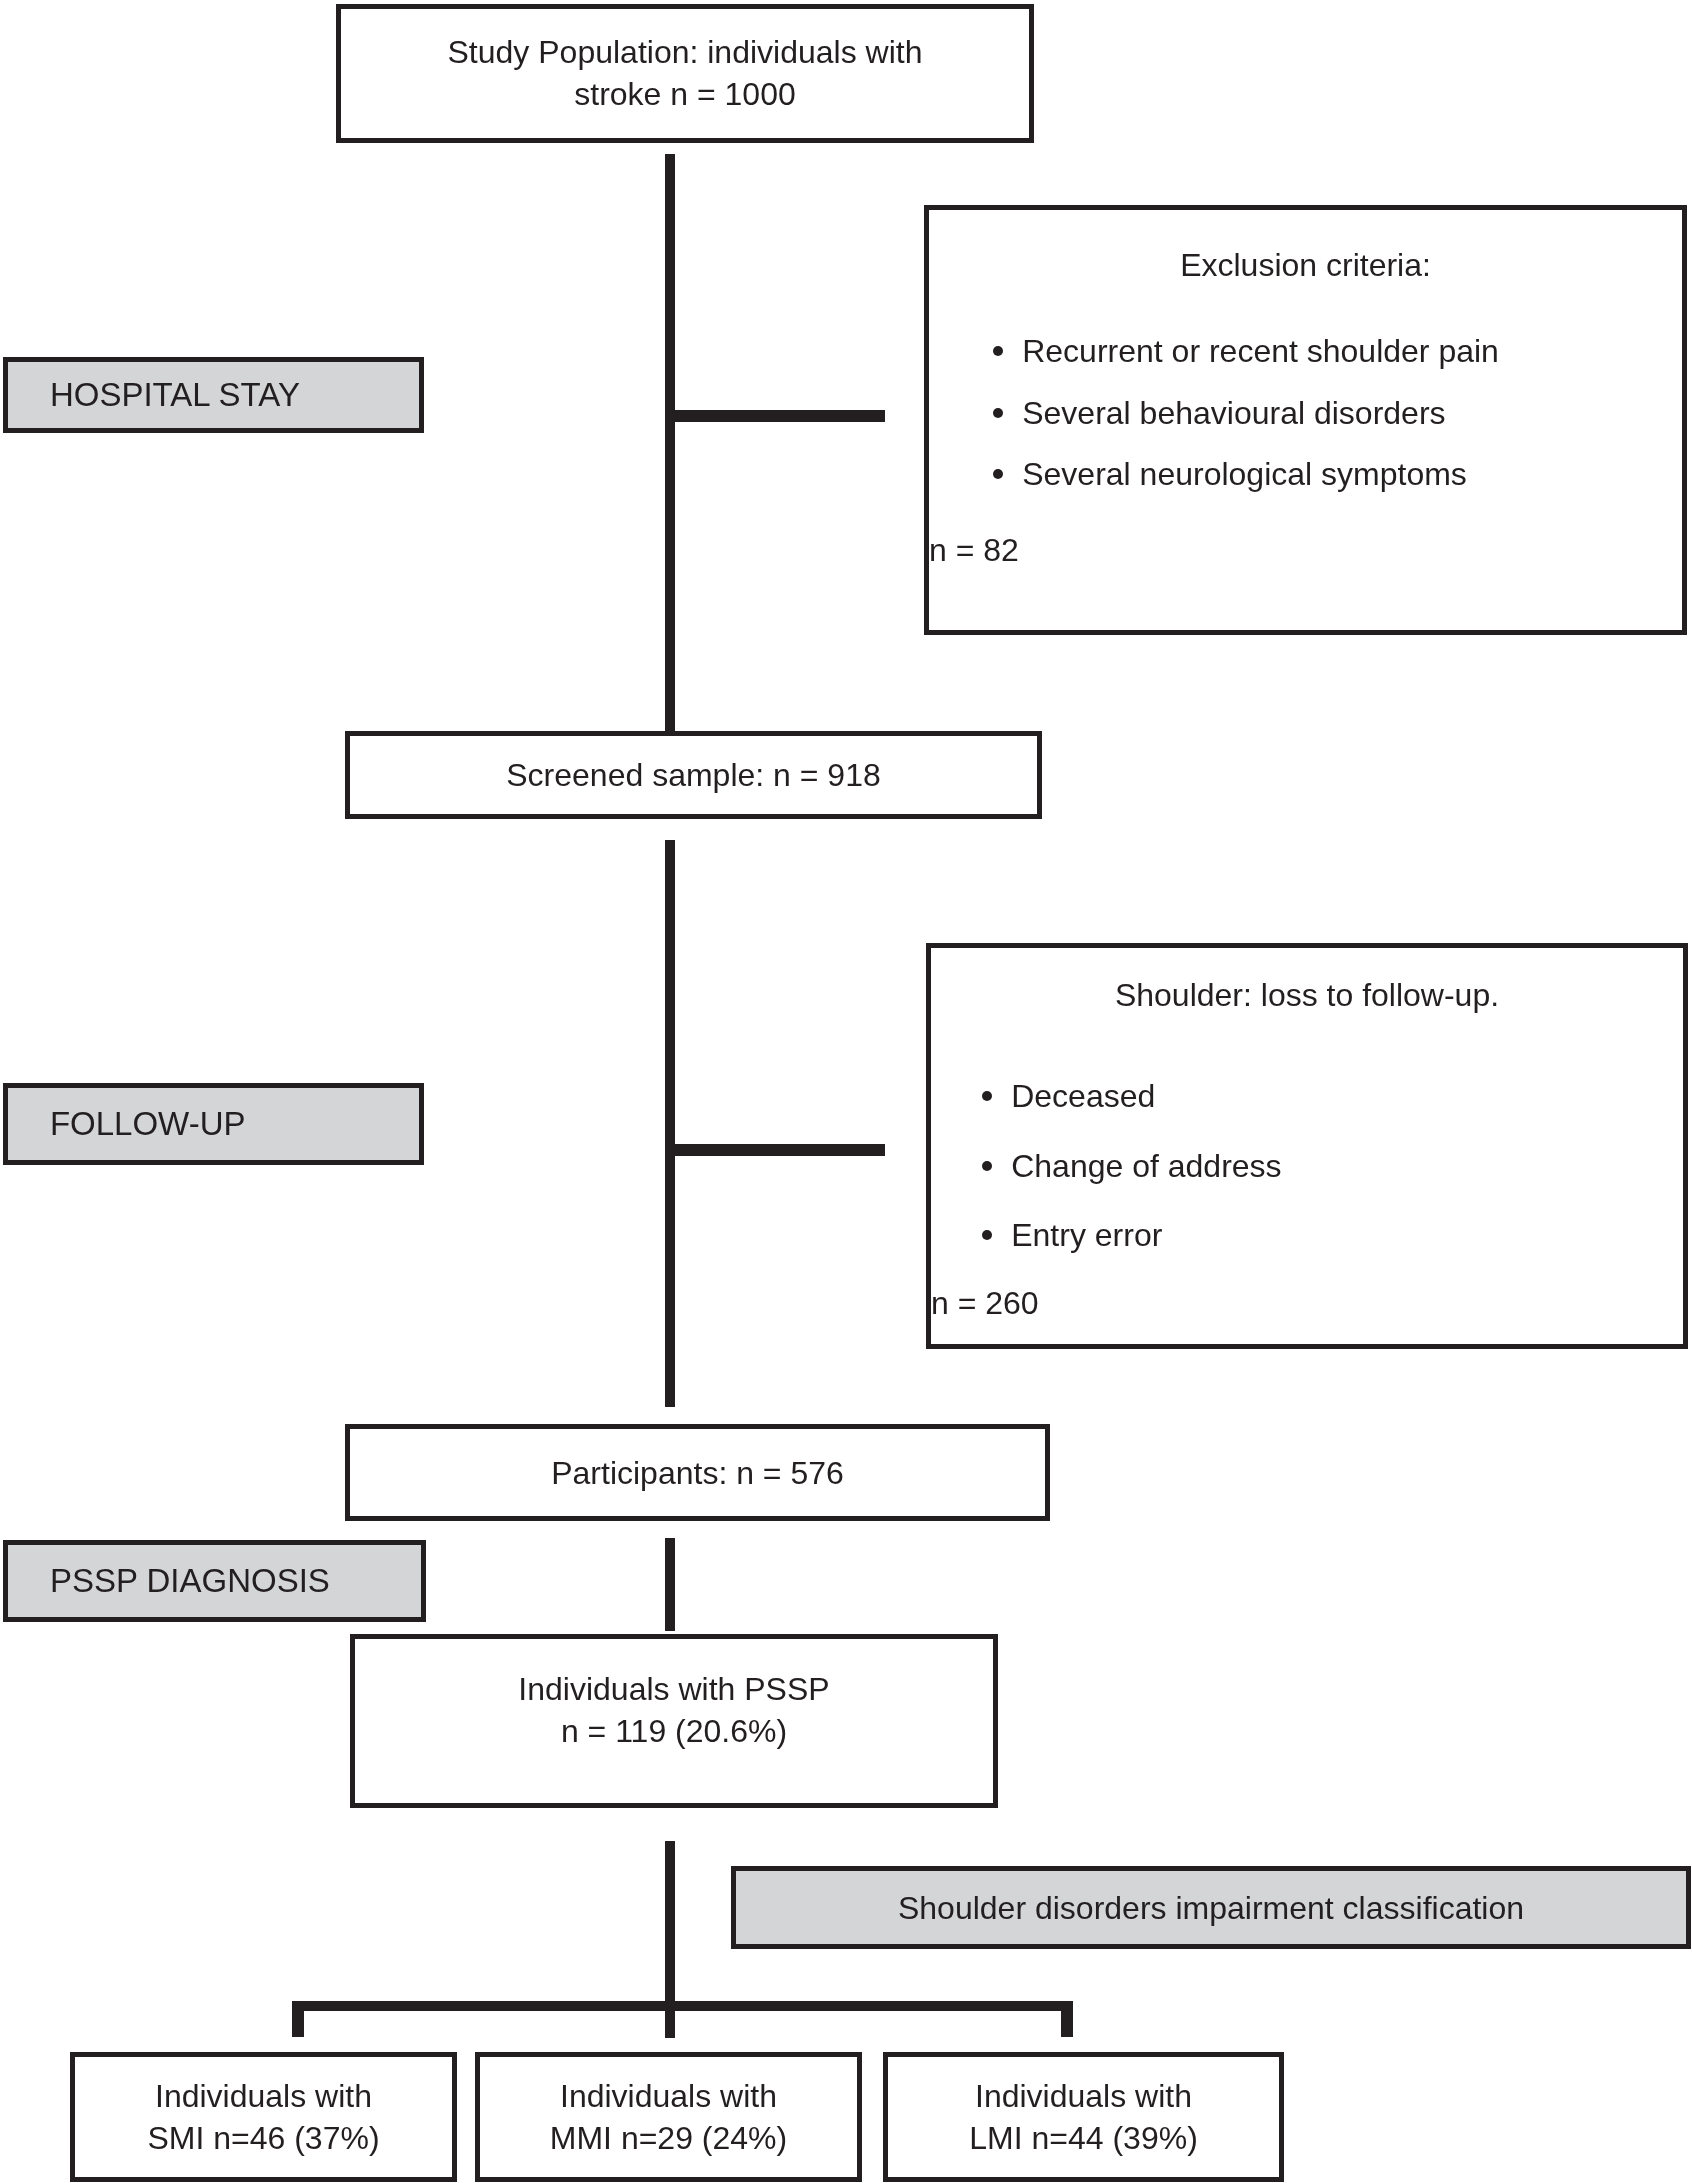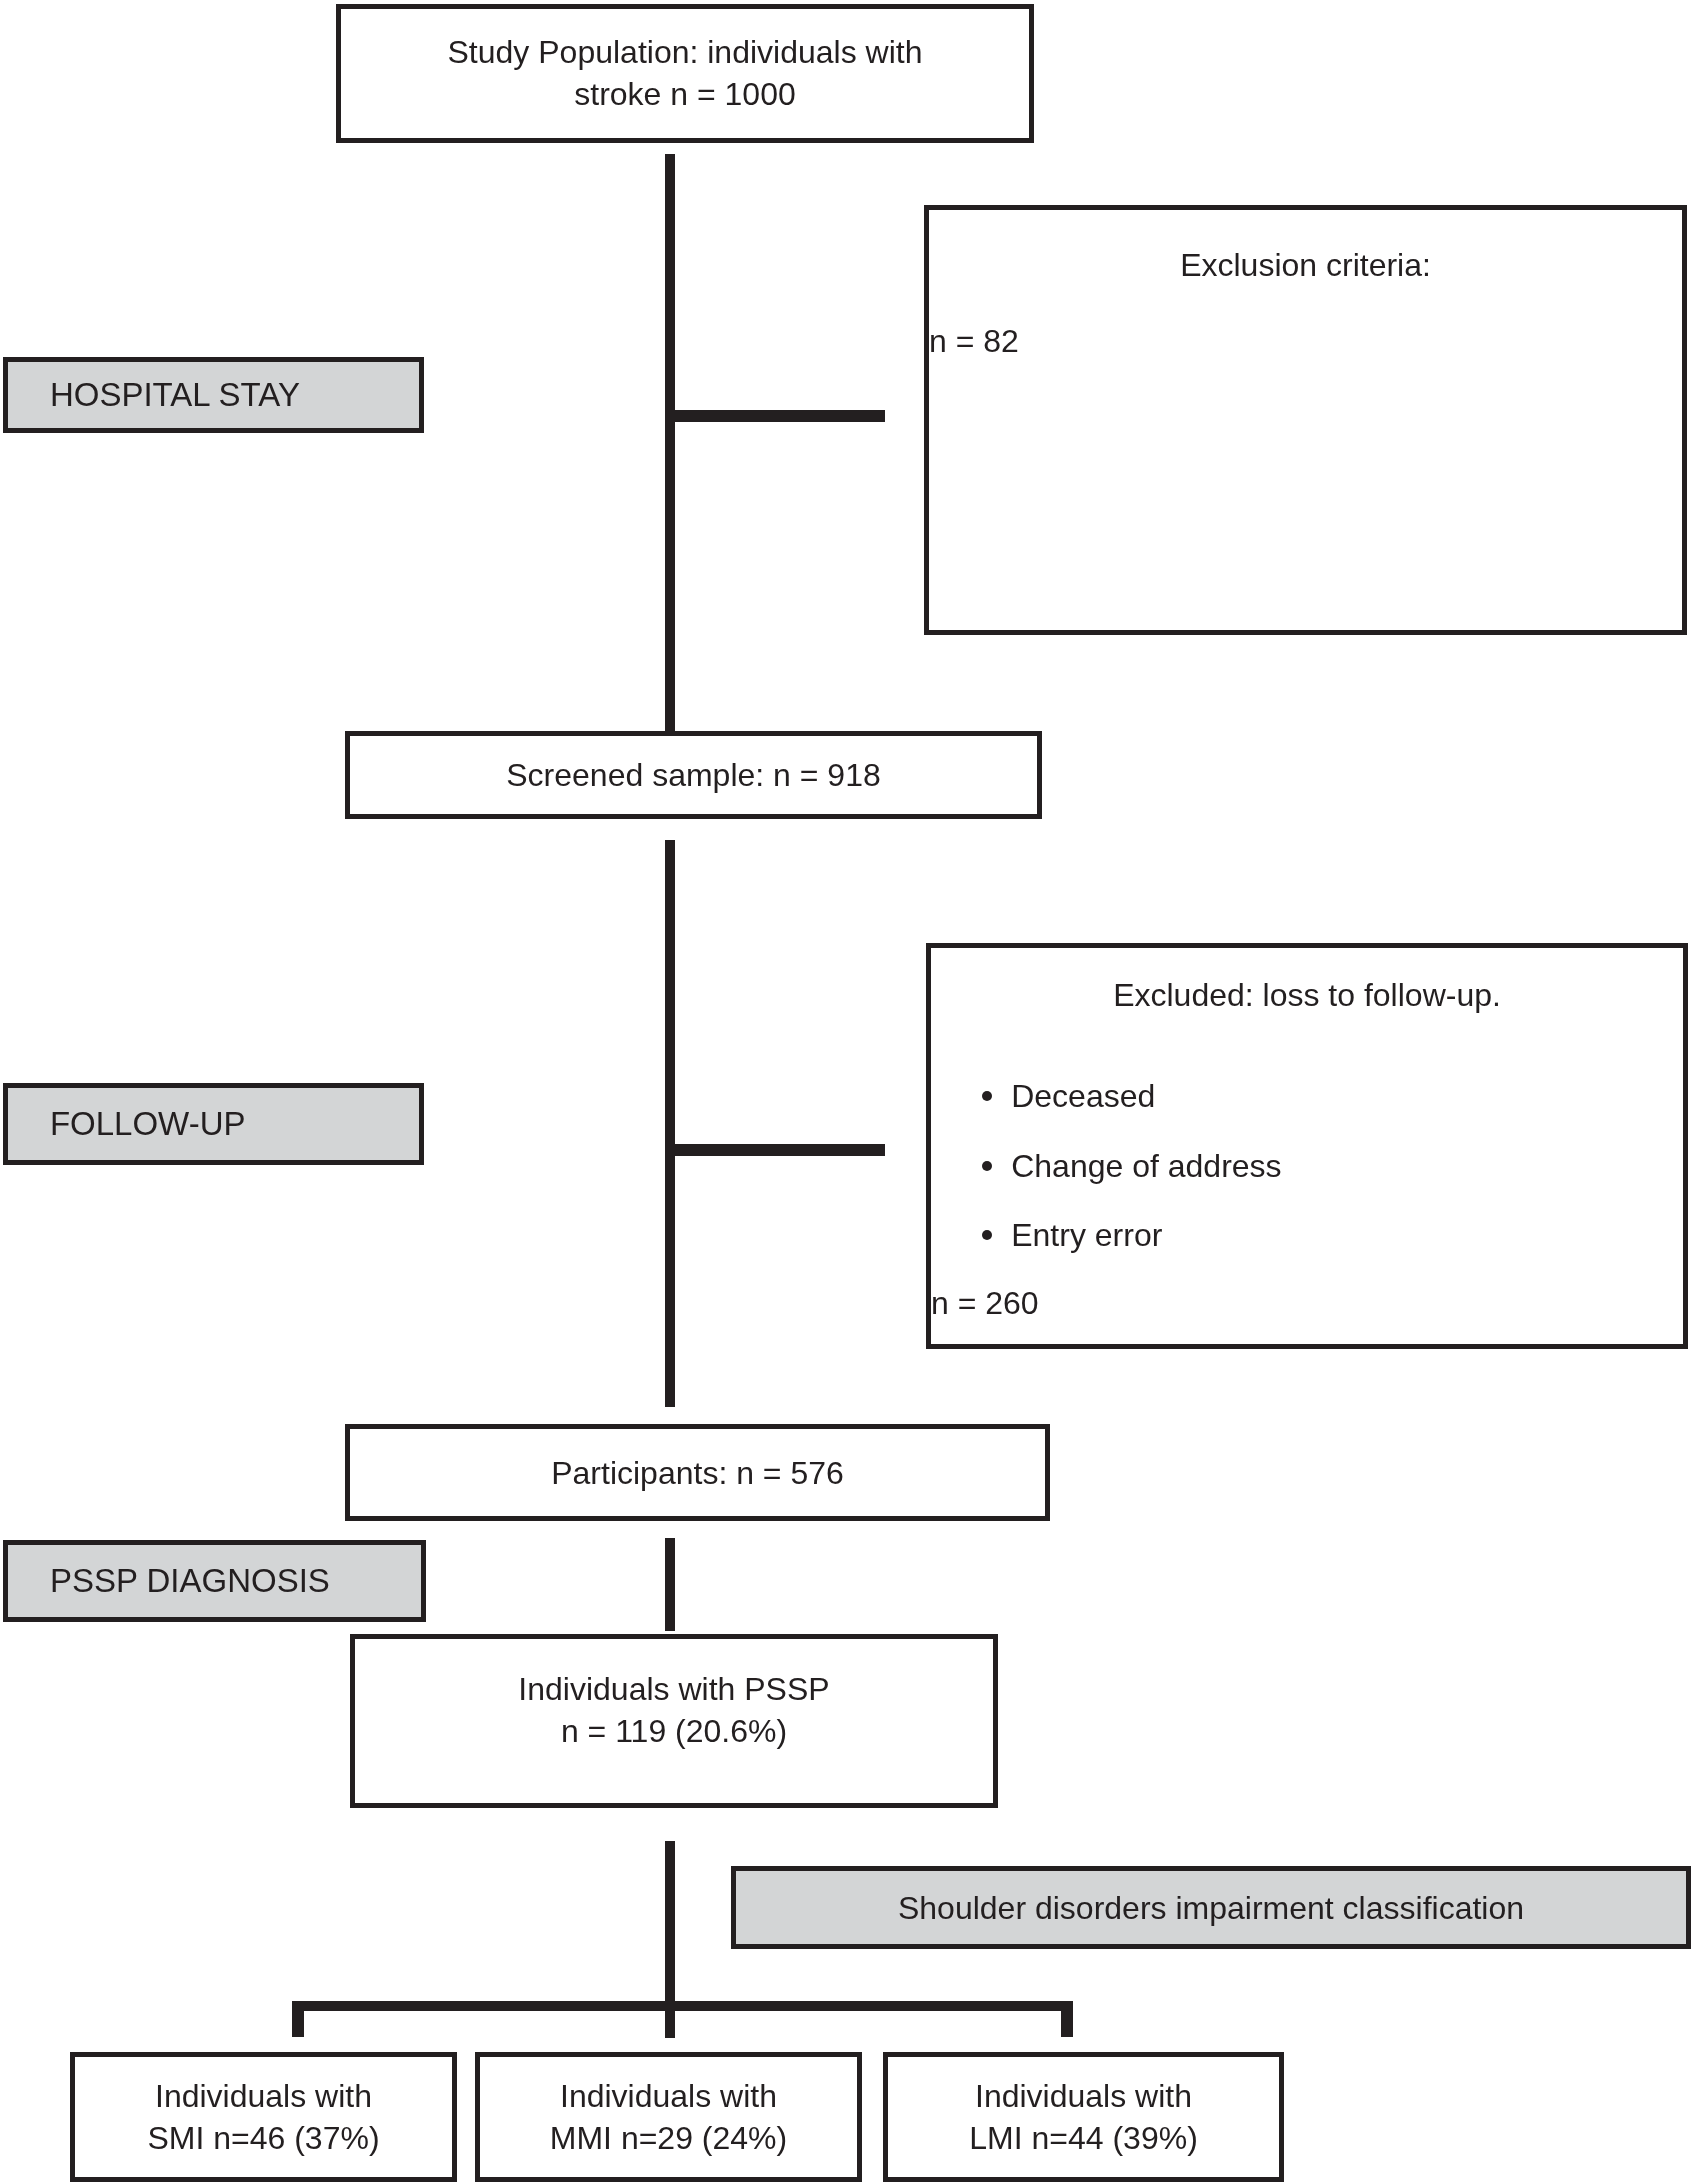--- a/index.html
+++ b/index.html
@@ -108,35 +108,49 @@
     <div class="txt">stroke n = 1000</div>
   </div>
 
   <div class="box gray vcenter-left" style="left:2.9px; top:357px; width:421px; height:76px;">
     <div class="stage-label">HOSPITAL STAY</div>
   </div>
 
   <div class="box" style="left:924px; top:205px; width:763px; height:430px;">
     <div class="side-box-content">
       <div class="side-title" style="margin-top:34px;">Exclusion criteria:</div>
+      <div class="bullets" style="margin-top:44px; padding-left:64px;">
+        <div class="bullet-row" style="margin-bottom:19.6px;">
+          <span class="dot"></span>
+          <span>Recurrent or recent shoulder pain</span>
+        </div>
+        <div class="bullet-row" style="margin-bottom:19.6px;">
+          <span class="dot"></span>
+          <span>Several behavioural disorders</span>
+        </div>
+        <div class="bullet-row">
+          <span class="dot"></span>
+          <span>Several neurological symptoms</span>
+        </div>
+      </div>
       <div class="n-label" style="margin-top:34px;">n = 82</div>
     </div>
   </div>
 
   <div class="box center" style="left:345px; top:731px; width:697px; height:88px;">
     <div class="txt">Screened sample: n = 918</div>
   </div>
 
   <div class="box gray vcenter-left" style="left:2.9px; top:1083px; width:421px; height:82px;">
     <div class="stage-label">FOLLOW-UP</div>
   </div>
 
   <div class="box" style="left:926px; top:943px; width:762px; height:406px;">
     <div class="side-box-content">
-      <div class="side-title" style="margin-top:26px;">Excluded: loss to follow-up.</div>
+      <div class="side-title" style="margin-top:26px;">Shoulder: loss to follow-up.</div>
       <div class="bullets" style="margin-top:59px; padding-left:51px;">
         <div class="bullet-row" style="margin-bottom:27.6px;">
           <span class="dot"></span>
           <span>Deceased</span>
         </div>
         <div class="bullet-row" style="margin-bottom:27.6px;">
           <span class="dot"></span>
           <span>Change of address</span>
         </div>
         <div class="bullet-row">

